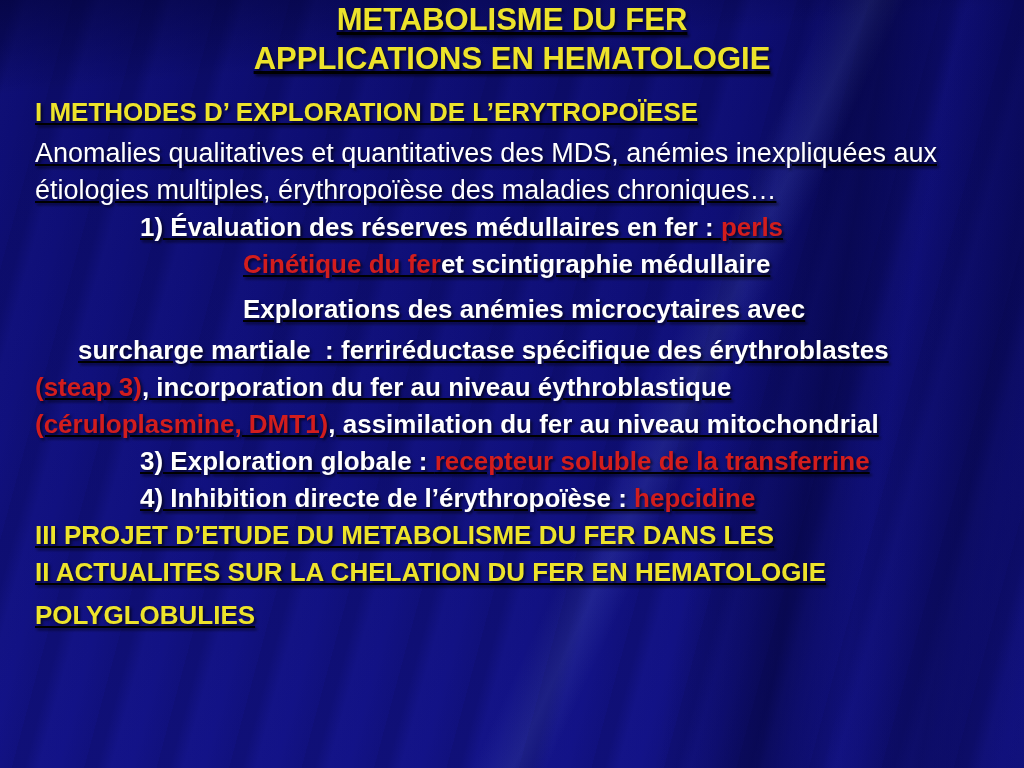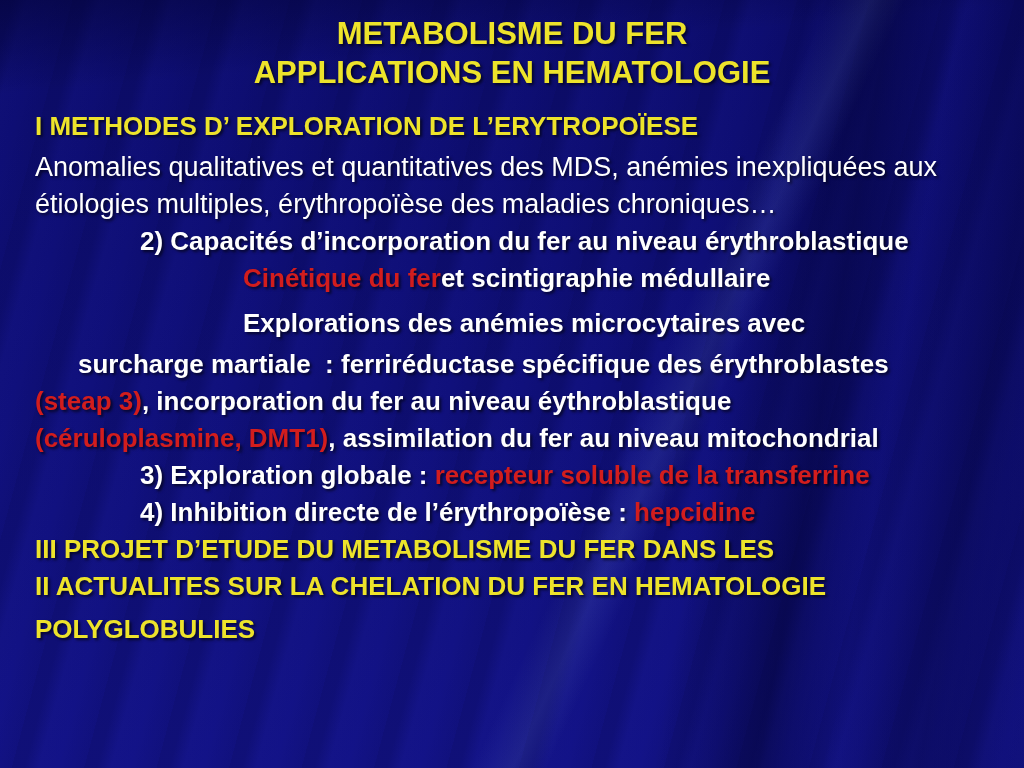--- a/index.html
+++ b/index.html
@@ -7,21 +7,21 @@
     width:1024px;height:768px;overflow:hidden;
     font-family:"Liberation Sans", sans-serif;
     background-color:#10107e;
     background-image:
       linear-gradient(115deg, rgba(0,0,0,0) 60%, rgba(150,180,255,0.10) 63%, rgba(0,0,0,0) 65.5%),
       linear-gradient(100deg, rgba(3,3,55,0) 68%, rgba(2,2,48,0.50) 77%, rgba(12,12,95,0.10) 83%, rgba(2,2,48,0.38) 91%, rgba(12,12,95,0.12) 100%),
       linear-gradient(175deg, rgba(2,2,45,0.50) 0%, rgba(2,2,45,0) 11%),
       repeating-linear-gradient(105deg, rgba(3,3,55,0.20) 0px, rgba(3,3,55,0.20) 12px, rgba(28,28,135,0.10) 26px, rgba(3,3,55,0) 44px, rgba(3,3,55,0.12) 70px),
       linear-gradient(180deg,#0d0d70 0%, #131388 100%);
   }
-  .slide{position:absolute;inset:0;padding-top:14px;
+  .slide{position:absolute;inset:0;text-decoration:underline;
     --yellow:#ede32b; --red:#d21d1d; --white:#ffffff;}
   .ln{line-height:37px;white-space:pre;text-shadow:2px 2px 3px rgba(0,0,0,0.65);}
   .title-block .ln{line-height:39px;text-align:center;font-weight:700;font-size:31px;color:var(--yellow);}
   .heading,.section{color:var(--yellow);font-weight:700;font-size:26px;padding-left:35px;}
   .para{color:var(--white);font-weight:400;font-size:27px;padding-left:35px;}
   .flow{color:var(--white);font-weight:700;font-size:26px;padding-left:35px;}
   .num{color:var(--white);font-weight:700;font-size:26px;padding-left:140px;}
   .sub{color:var(--white);font-weight:700;font-size:26px;padding-left:243px;}
   .c-red{color:var(--red);}
   .c-white{color:var(--white);}
@@ -38,21 +38,21 @@
 
 <div class="slide">
   <div class="title-block">
     <div class="ln">METABOLISME DU FER</div>
     <div class="ln">APPLICATIONS EN HEMATOLOGIE</div>
   </div>
   <div class="body-block">
       <div class="ln heading"><span class="c-yellow">I METHODES D’ EXPLORATION DE L’ERYTROPOÏESE</span></div>
       <div class="ln para"><span class="c-white">Anomalies qualitatives et quantitatives des MDS, anémies inexpliquées aux</span></div>
       <div class="ln para"><span class="c-white">étiologies multiples, érythropoïèse des maladies chroniques…</span></div>
-      <div class="ln num"><span class="c-white">2) Capacités d’incorporation du fer au niveau érythroblastique</span></div>
+      <div class="ln num"><span class="c-white">1) Évaluation des réserves médullaires en fer : </span><span class="c-red">perls</span></div>
       <div class="ln sub"><span class="c-red">Cinétique du fer</span><span class="c-white">et scintigraphie médullaire</span></div>
       <div class="ln sub"><span class="c-white">Explorations des anémies microcytaires avec</span></div>
       <div class="ln flow"><span class="c-white">surcharge martiale  : ferriréductase spécifique des érythroblastes</span></div>
       <div class="ln flow"><span class="c-red">(steap 3)</span><span class="c-white">, incorporation du fer au niveau éythroblastique</span></div>
       <div class="ln flow"><span class="c-red">(céruloplasmine, DMT1)</span><span class="c-white">, assimilation du fer au niveau mitochondrial</span></div>
       <div class="ln num"><span class="c-white">3) Exploration globale : </span><span class="c-red">recepteur soluble de la transferrine</span></div>
       <div class="ln num"><span class="c-white">4) Inhibition directe de l’érythropoïèse : </span><span class="c-red">hepcidine</span></div>
       <div class="ln section"><span class="c-yellow">III PROJET D’ETUDE DU METABOLISME DU FER DANS LES</span></div>
       <div class="ln section"><span class="c-yellow">II ACTUALITES SUR LA CHELATION DU FER EN HEMATOLOGIE</span></div>
       <div class="ln section"><span class="c-yellow">POLYGLOBULIES</span></div>

